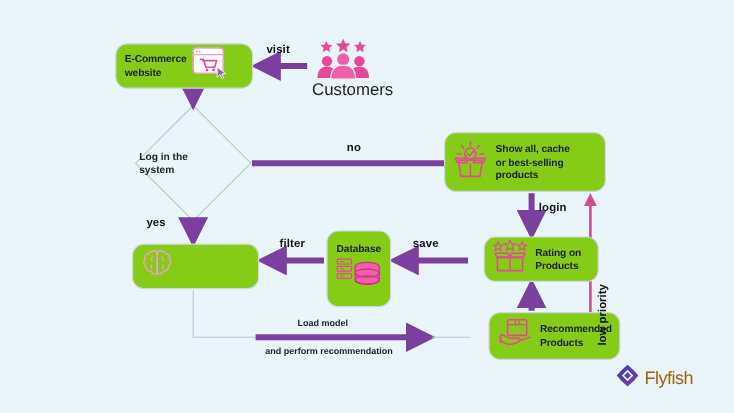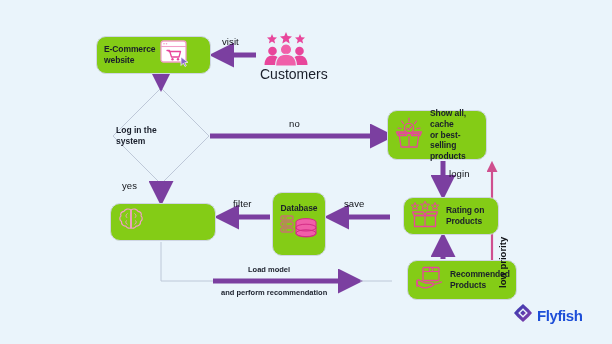--- a/index.html
+++ b/index.html
@@ -27,21 +27,21 @@
     font-weight:700;
     color:#1a1f2b;
     line-height:1.25;
     white-space:pre-line;
     letter-spacing:-0.1px;
   }
   .ico{flex:0 0 auto;display:block;}
   .arrow-lbl{
     position:absolute;
     font-size:9.5px;
-    font-weight:400;
+    font-weight:700;
     color:#111318;
     letter-spacing:0.1px;
     white-space:nowrap;
   }
   .flow-lbl{
     position:absolute;
     font-size:7.5px;
     font-weight:700;
     color:#1a1f2b;
     white-space:nowrap;
@@ -72,21 +72,21 @@
     font-weight:400;
     color:#1a1f2b;
     white-space:nowrap;
   }
   #logo{
     position:absolute;
     left:513px;top:303px;
     display:flex;align-items:center;gap:4px;
   }
   #logo .txt{
-    font-size:15px;font-weight:700;color:#1d4ed8;letter-spacing:-0.4px;
+    font-size:15px;font-weight:400;color:#a16207;letter-spacing:-0.4px;
   }
 </style>
 </head>
 <body>
 
 <svg id="canvas" viewBox="0 0 612 344">
   <defs>
     <marker id="ah-purple" markerWidth="5" markerHeight="5" refX="3.6" refY="2.5" orient="auto">
       <path d="M0,0 L5,2.5 L0,5 z" fill="#7b3fa0"></path>
     </marker>
@@ -156,21 +156,21 @@
       <path d="M2.5,33 C2.5,26.5 6,23.5 10.5,23.5 C15,23.5 18.5,26.5 18.5,33 z" fill="#e8469b"></path>
       <circle cx="37.5" cy="19" r="4.3" fill="#e8469b"></circle>
       <path d="M29.5,33 C29.5,26.5 33,23.5 37.5,23.5 C42,23.5 45.5,26.5 45.5,33 z" fill="#e8469b"></path>
       <circle cx="24" cy="17.5" r="5.6" fill="#f05fa9" stroke="#eaf4fb" stroke-width="1.1"></circle>
       <path d="M13.6,34 C13.6,25.8 18,22.2 24,22.2 C30,22.2 34.4,25.8 34.4,34 z" fill="#f05fa9" stroke="#eaf4fb" stroke-width="1.1"></path>
     </svg>
   </span>
 </div>
 <div class="cust-lbl" style="left:260px;top:66px;">Customers</div>
 
-<div class="node" style="left:387px;top:110px;width:100px;height:50px;">
+<div class="node" style="left:370px;top:110px;width:135px;height:50px;">
   <span class="ico">
     <svg width="30" height="32" viewBox="0 0 30 32">
       <line x1="14" y1="1" x2="14" y2="4.5" stroke="#e8469b" stroke-width="1.2" stroke-linecap="round"></line>
       <line x1="6.5" y1="4" x2="8.5" y2="6.6" stroke="#e8469b" stroke-width="1.2" stroke-linecap="round"></line>
       <line x1="21.5" y1="4" x2="19.5" y2="6.6" stroke="#e8469b" stroke-width="1.2" stroke-linecap="round"></line>
       <line x1="3" y1="11" x2="6" y2="11.5" stroke="#e8469b" stroke-width="1.2" stroke-linecap="round"></line>
       <line x1="25" y1="11" x2="22" y2="11.5" stroke="#e8469b" stroke-width="1.2" stroke-linecap="round"></line>
       <circle cx="14" cy="11" r="4.6" fill="none" stroke="#e8469b" stroke-width="1.3"></circle>
       <path d="M11.8,11.2 L13.4,12.8 L16.4,9.3" fill="none" stroke="#e8469b" stroke-width="1.3" stroke-linecap="round" stroke-linejoin="round"></path>
       <path d="M4,16.5 L24,16.5 L22,30 L6,30 z" fill="none" stroke="#e8469b" stroke-width="1.3" stroke-linejoin="round"></path>

